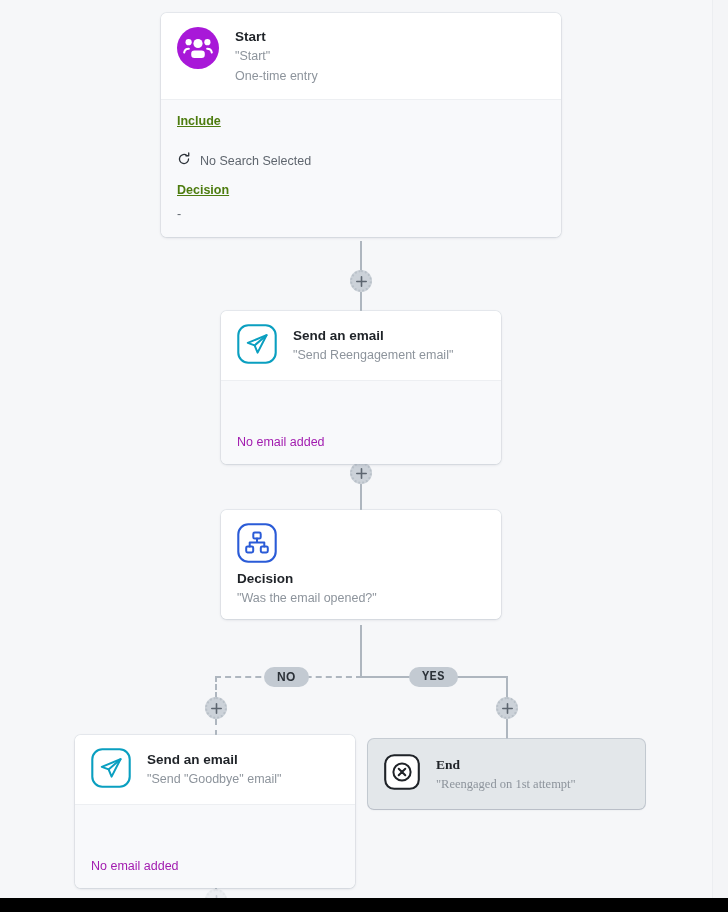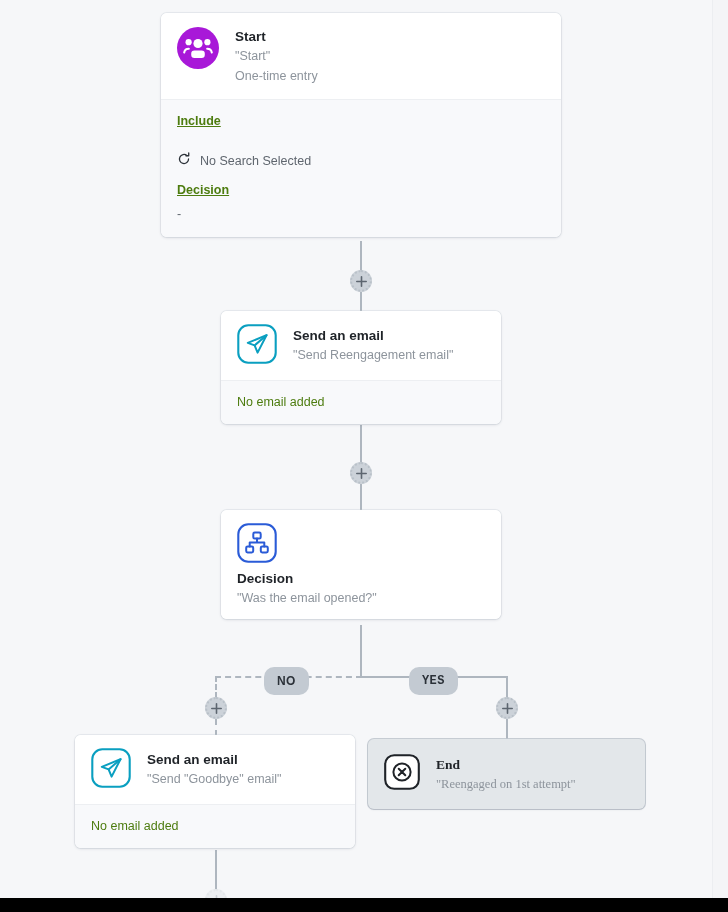--- a/index.html
+++ b/index.html
@@ -68,21 +68,21 @@
     align-items: center;
     justify-content: center;
     color: #5d6670;
     cursor: pointer;
   }
   .plus-btn svg { display: block; }
 
   
   .branch-pill {
     position: absolute;
-    height: 28px;
+    height: 20px;
     padding: 0 13px;
     border-radius: 10px;
     background: #c3cad2;
     color: #2b3138;
     font-size: 12px;
     font-weight: bold;
     letter-spacing: 0.4px;
     display: flex;
     align-items: center;
     justify-content: center;
@@ -141,21 +141,22 @@
     margin-bottom: 14px;
     margin-top: 24px;
   }
   .body-row .refresh-ico { margin-right: 9px; flex: 0 0 auto; }
   .body-dash {
     font-size: 12.5px;
     color: #5f666e;
   }
   .body-plain {
     font-size: 12.5px;
-    color: #4d7c0f;
+    color: #a21caf;
+    margin-top: 40px;
   }
 
   
   .card.end-card {
     background: #e3e7ea;
     box-shadow: 0 1px 2px rgba(30,40,60,0.10), 0 0 0 1px rgba(190,198,206,0.85);
   }
   .card.end-card .card-header { background: transparent; }
 </style>
 </head>

